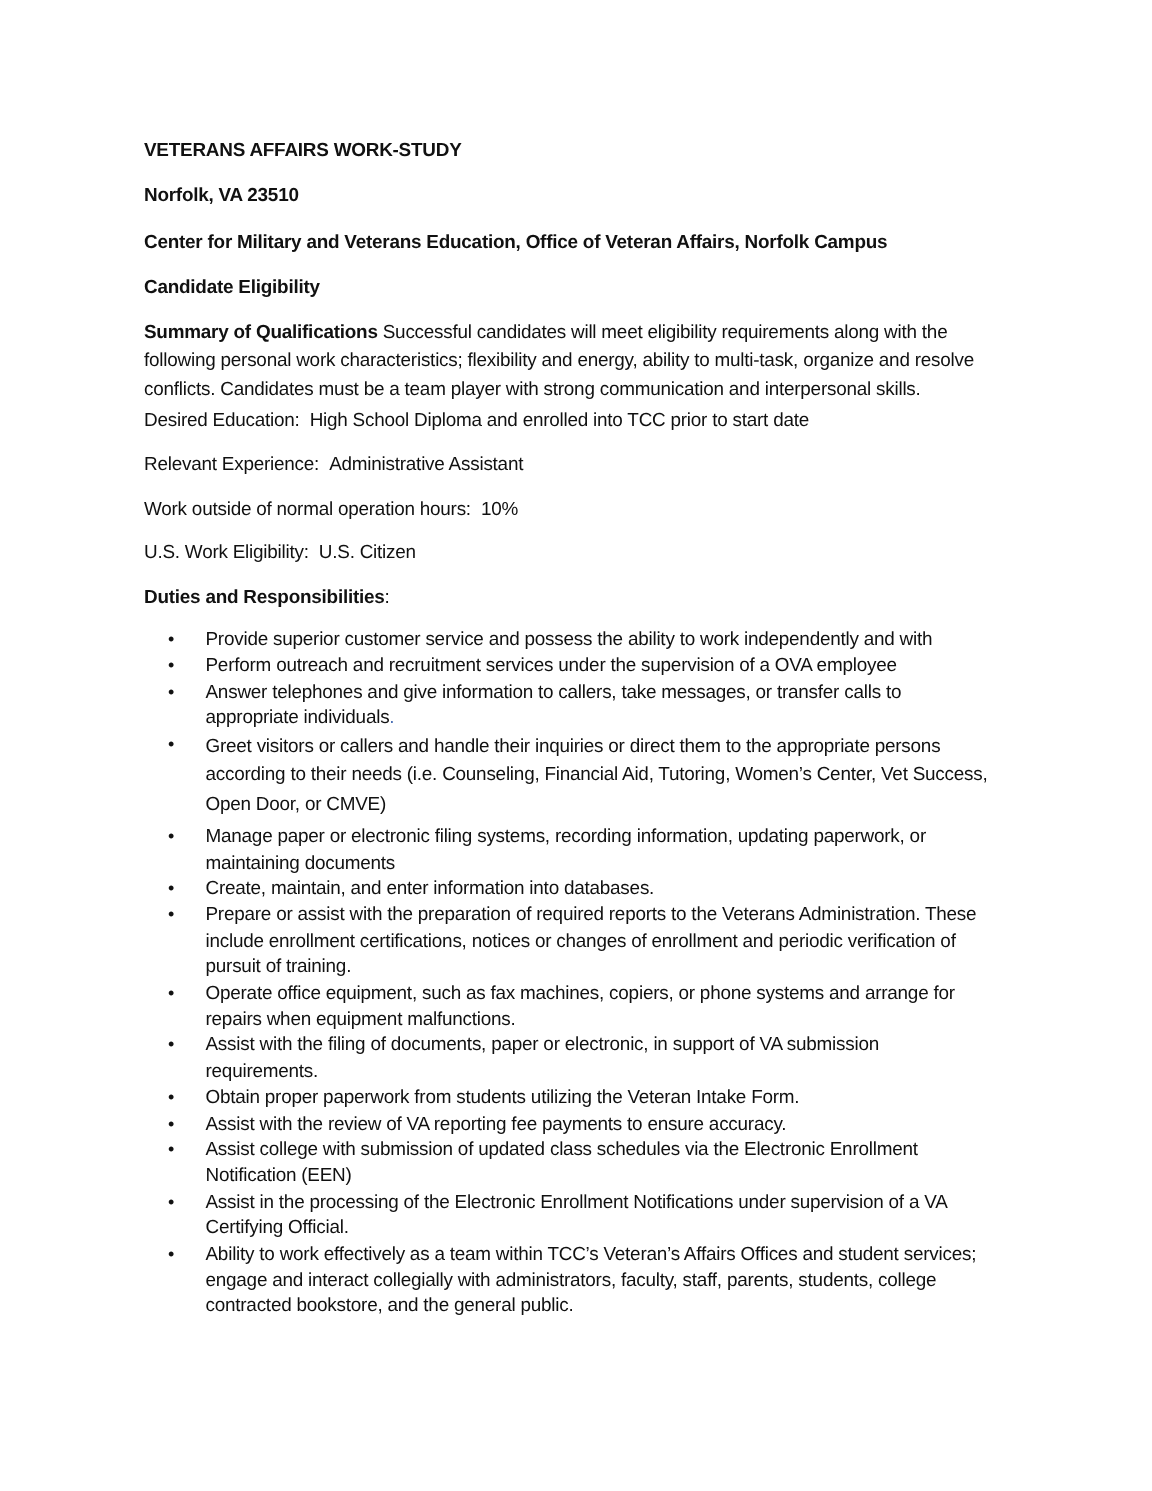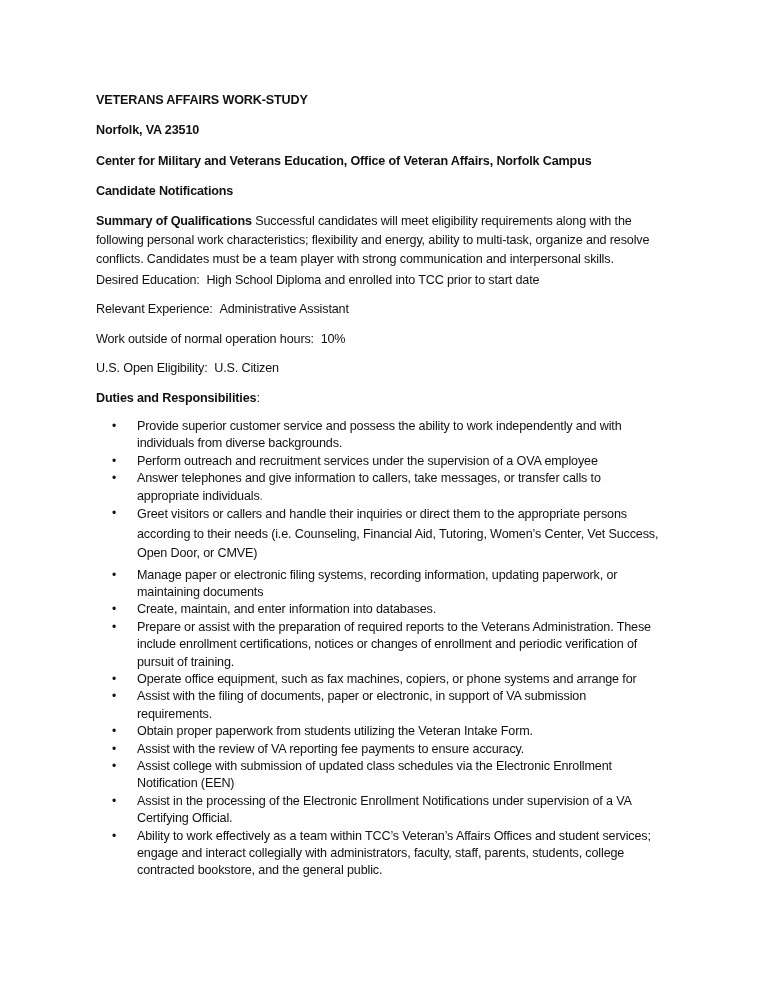--- a/index.html
+++ b/index.html
@@ -65,40 +65,39 @@
     .blue { color: #4a6fb5; }
   </style>
 </head>
 <body>
 
 <div class="page">
 
   <div class="line bold" style="top:91px">VETERANS AFFAIRS WORK-STUDY</div>
   <div class="line bold" style="top:121px">Norfolk, VA 23510</div>
   <div class="line bold" style="top:152px">Center for Military and Veterans Education, Office of Veteran Affairs, Norfolk Campus</div>
-  <div class="line bold" style="top:182px">Candidate Notifications</div>
+  <div class="line bold" style="top:182px">Candidate Eligibility</div>
 
   <div class="para" style="top:212px">
     <span class="l"><span class="bold">Summary of Qualifications</span><span> Successful candidates will meet eligibility requirements along with the</span></span>
     <span class="l">following personal work characteristics; flexibility and energy, ability to multi-task, organize and resolve</span>
     <span class="l">conflicts. Candidates must be a team player with strong communication and interpersonal skills.</span>
   </div>
 
   <div class="line" style="top:271px"><span>Desired Education:</span>&nbsp;&nbsp;<span>High School Diploma and enrolled into TCC prior to start date</span></div>
   <div class="line" style="top:300px"><span>Relevant Experience:</span>&nbsp;&nbsp;<span>Administrative Assistant</span></div>
   <div class="line" style="top:330px"><span>Work outside of normal operation hours:</span>&nbsp;&nbsp;<span>10%</span></div>
-  <div class="line" style="top:359px"><span>U.S. Open Eligibility:</span>&nbsp;&nbsp;<span>U.S. Citizen</span></div>
+  <div class="line" style="top:359px"><span>U.S. Work Eligibility:</span>&nbsp;&nbsp;<span>U.S. Citizen</span></div>
 
   <div class="line" style="top:389px"><span class="bold">Duties and Responsibilities</span><span>:</span></div>
 
   <ul class="bullets">
     <li>
       <span class="dot">•</span>
       <span class="l">Provide superior customer service and possess the ability to work independently and with</span>
-      <span class="l">individuals from diverse backgrounds.</span>
     </li>
     <li>
       <span class="dot">•</span>
       <span class="l">Perform  outreach and recruitment services under the supervision of a OVA employee</span>
     </li>
     <li>
       <span class="dot">•</span>
       <span class="l">Answer telephones and give information to callers, take messages, or transfer calls to</span>
       <span class="l"><span>appropriate individuals</span><span class="blue">.</span></span>
     </li>
@@ -119,20 +118,21 @@
     </li>
     <li>
       <span class="dot">•</span>
       <span class="l">Prepare or assist with the preparation of required reports to the Veterans Administration. These</span>
       <span class="l">include enrollment certifications, notices or changes of enrollment and periodic verification of</span>
       <span class="l">pursuit of training.</span>
     </li>
     <li>
       <span class="dot">•</span>
       <span class="l">Operate office equipment, such as fax machines, copiers, or phone systems and arrange for</span>
+      <span class="l">repairs when equipment malfunctions.</span>
     </li>
     <li>
       <span class="dot">•</span>
       <span class="l">Assist with the filing of documents, paper or electronic, in support of VA submission</span>
       <span class="l">requirements.</span>
     </li>
     <li>
       <span class="dot">•</span>
       <span class="l">Obtain proper paperwork from students utilizing the Veteran Intake Form.</span>
     </li>

